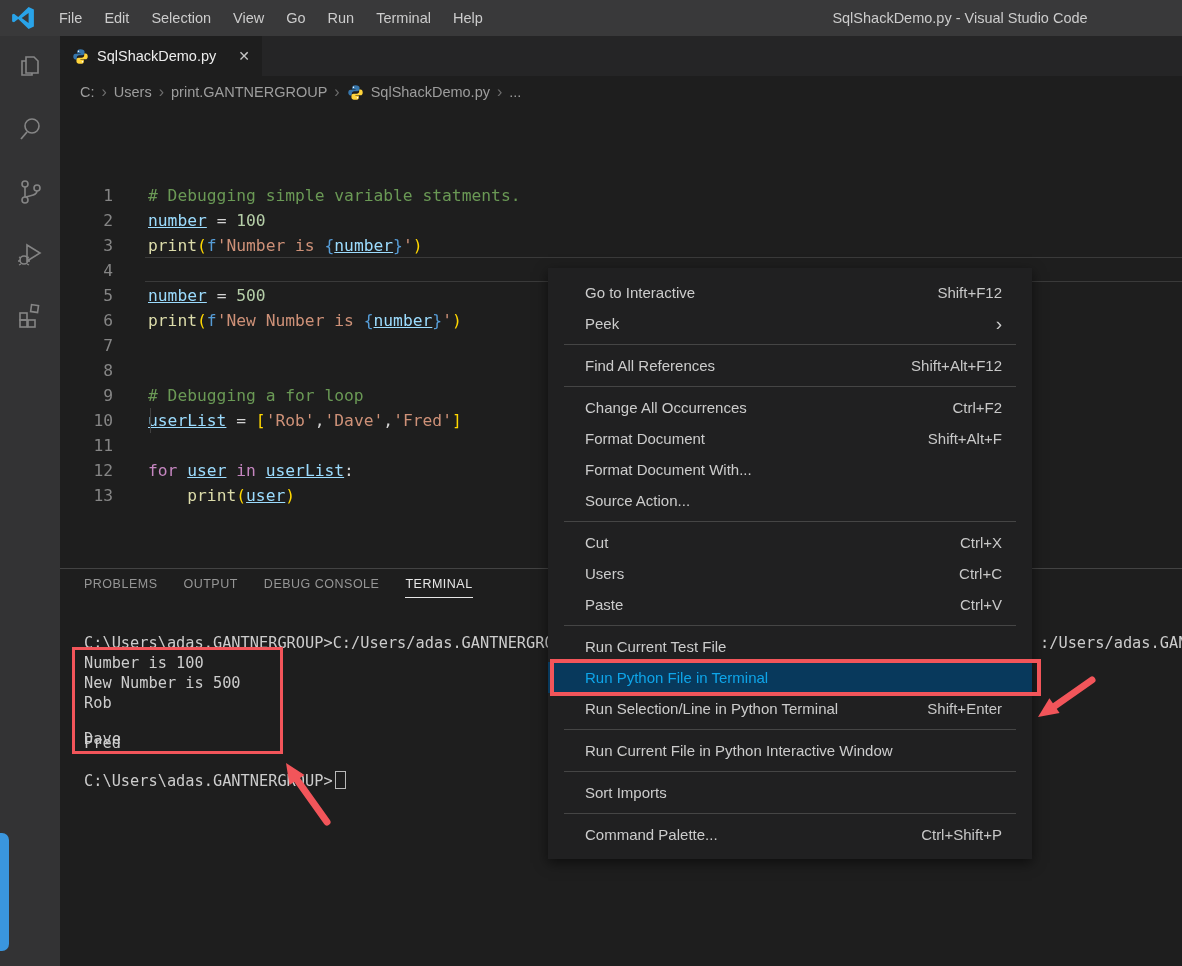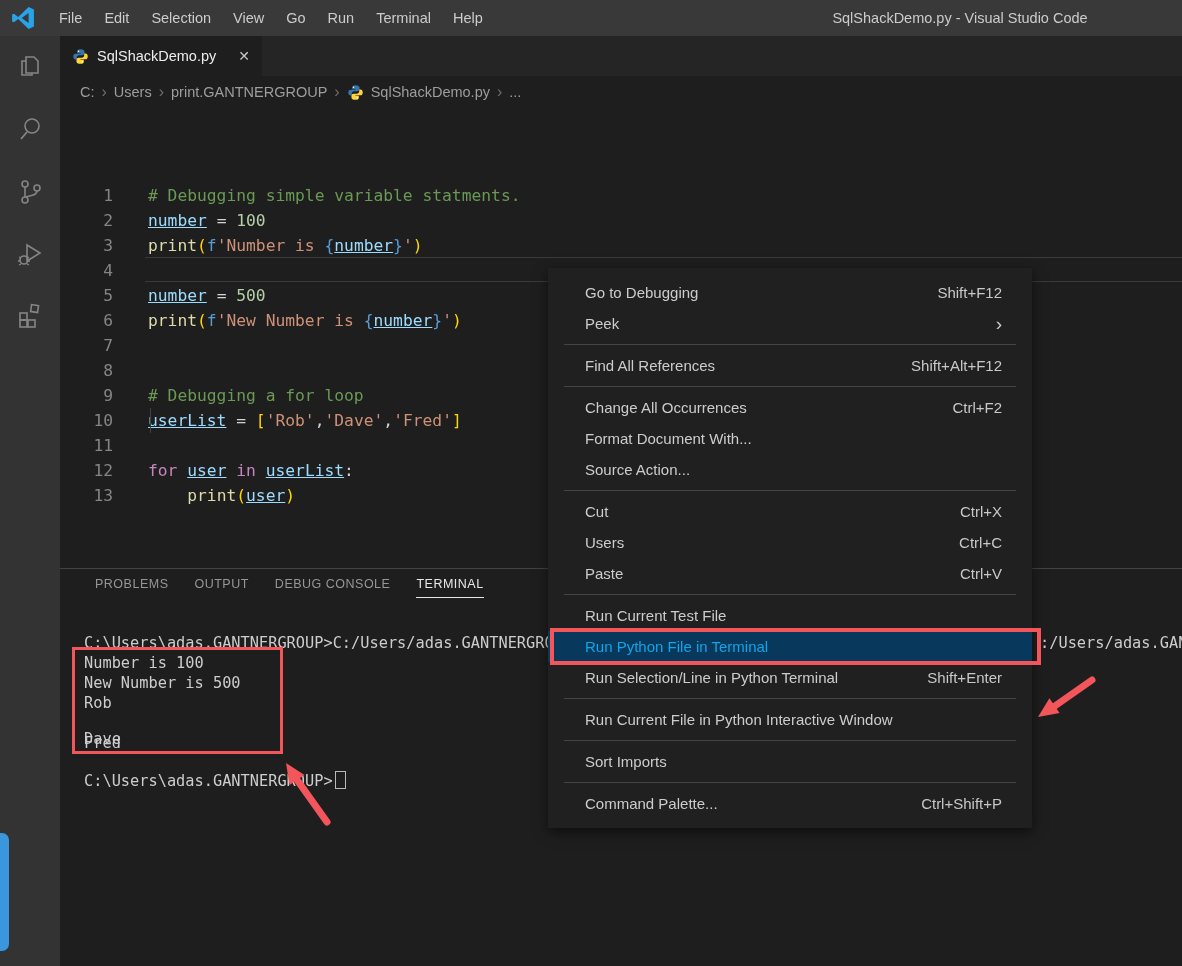--- a/index.html
+++ b/index.html
@@ -38,21 +38,21 @@
   .tk-comment{color:#6A9955;} .tk-var{color:#9CDCFE;text-decoration:underline;} .tk-op{color:#D4D4D4;}
   .tk-num{color:#B5CEA8;} .tk-fn{color:#DCDCAA;} .tk-kw{color:#C586C0;}
   .tk-str{color:#CE9178;} .tk-blue{color:#569CD6;} .tk-br{color:#FFD700;}
   .current-line{position:absolute;left:85px;right:0;top:149px;height:23px;
                 border-top:1px solid #3a3a3a;border-bottom:1px solid #3a3a3a;}
   .indent-guide{position:absolute;left:90px;top:300px;width:1px;height:25px;background:#404040;}
 
   
   .splitter{position:absolute;left:60px;top:568px;width:1122px;height:1px;background:#434343;}
   .panel{position:absolute;left:60px;top:569px;width:1122px;height:397px;background:#1e1e1e;}
-  .panel-tabs{position:absolute;left:35px;top:8px;display:flex;gap:26px;font-size:12.5px;
+  .panel-tabs{position:absolute;left:24px;top:8px;display:flex;gap:26px;font-size:12.5px;
               letter-spacing:.5px;color:#969696;align-items:flex-start;height:28px;}
   .panel-tab{padding-bottom:6px;cursor:default;}
   .panel-tab.active{color:#e7e7e7;border-bottom:1.5px solid #e7e7e7;}
   .term-line{position:absolute;left:24px;font-family:"DejaVu Sans Mono",monospace;font-size:15.3px;
              color:#cccccc;white-space:pre;line-height:20px;}
   .term-cursor{display:inline-block;width:9px;height:16px;border:1px solid #b9b9b9;
                vertical-align:-3px;margin-left:2px;}
   .term-redbox{position:absolute;left:12px;top:78px;width:205px;height:101px;
                border:3px solid var(--red);z-index:60;}
 
@@ -199,36 +199,40 @@
       <div class="term-line" style="top: 124px;">Rob</div>
       <div class="term-line" style="top: 160px;">Dave</div>
       <div class="term-line" style="top: 164px;">Fred</div>
       <div class="term-line" style="top: 202px;">C:\Users\adas.GANTNERGROUP&gt;<span class="term-cursor"></span></div>
     </div>
   <div class="term-redbox"></div>
 </div>
 
 <div class="context-menu" id="context-menu">
     <div class="cm-item">
-      <span class="cm-label">Go to Debugging</span>
+      <span class="cm-label">Go to Interactive</span>
       <span class="cm-shortcut">Shift+F12</span>
     </div>
     <div class="cm-item">
       <span class="cm-label">Peek</span>
       <span class="cm-sub">›</span>
     </div>
     <div class="cm-sep"></div>
     <div class="cm-item">
       <span class="cm-label">Find All References</span>
       <span class="cm-shortcut">Shift+Alt+F12</span>
     </div>
     <div class="cm-sep"></div>
     <div class="cm-item">
       <span class="cm-label">Change All Occurrences</span>
       <span class="cm-shortcut">Ctrl+F2</span>
+    </div>
+    <div class="cm-item">
+      <span class="cm-label">Format Document</span>
+      <span class="cm-shortcut">Shift+Alt+F</span>
     </div>
     <div class="cm-item">
       <span class="cm-label">Format Document With...</span>
     </div>
     <div class="cm-item">
       <span class="cm-label">Source Action...</span>
     </div>
     <div class="cm-sep"></div>
     <div class="cm-item">
       <span class="cm-label">Cut</span>

